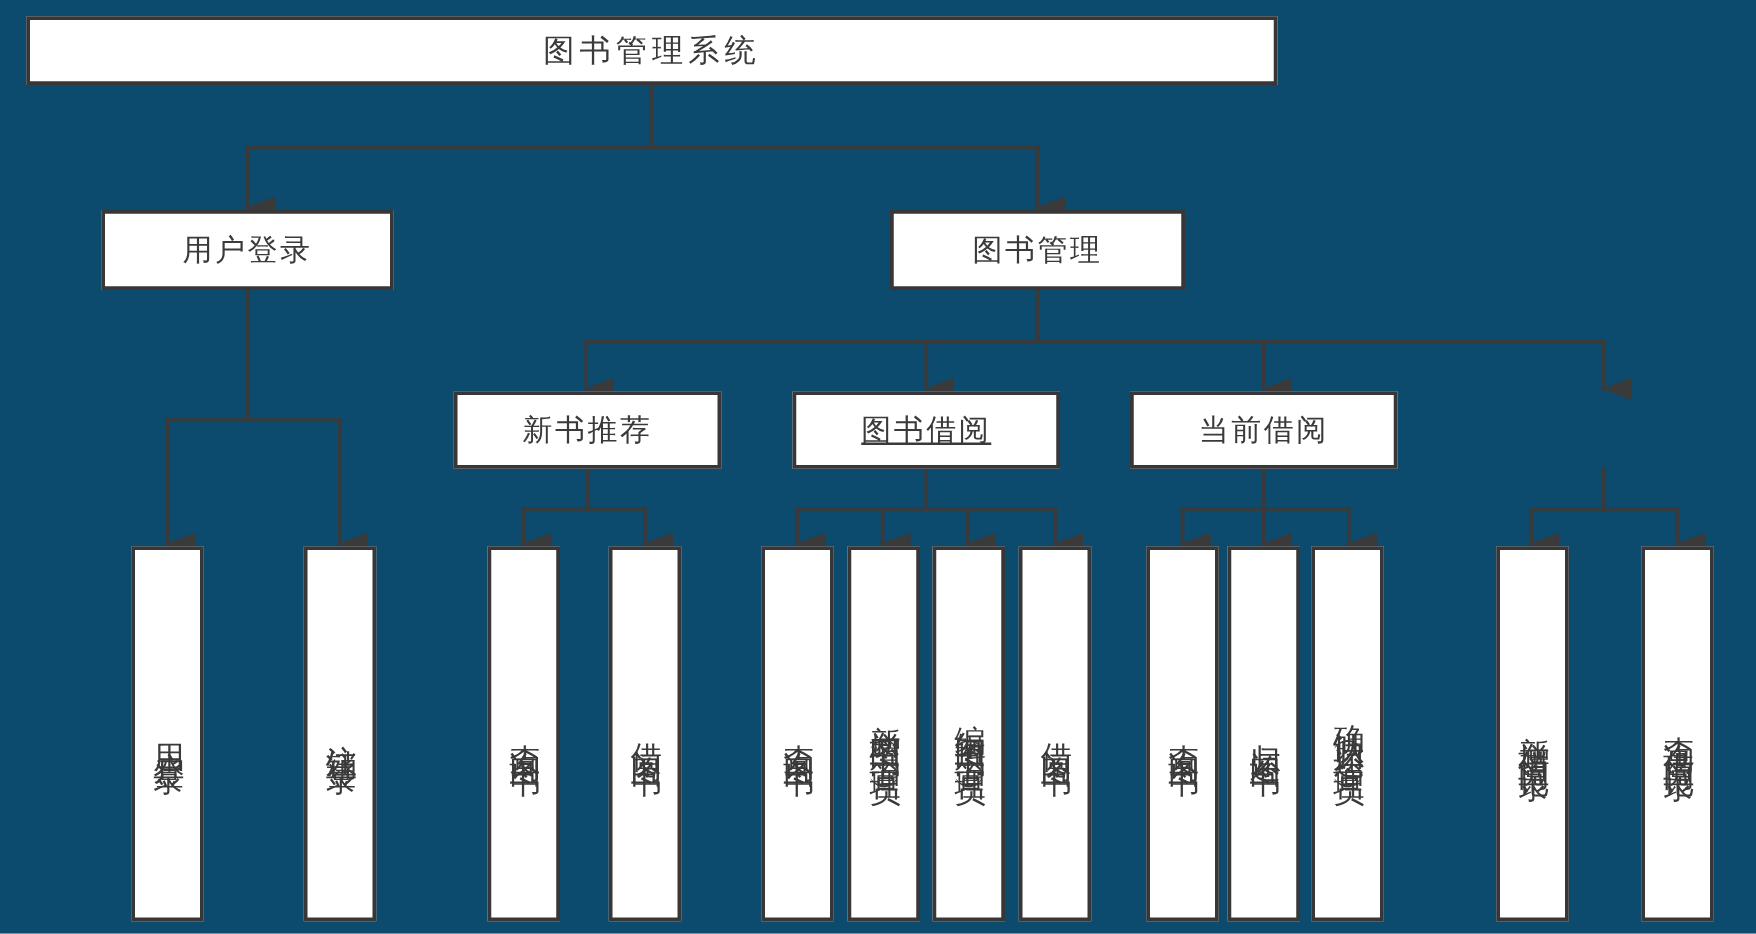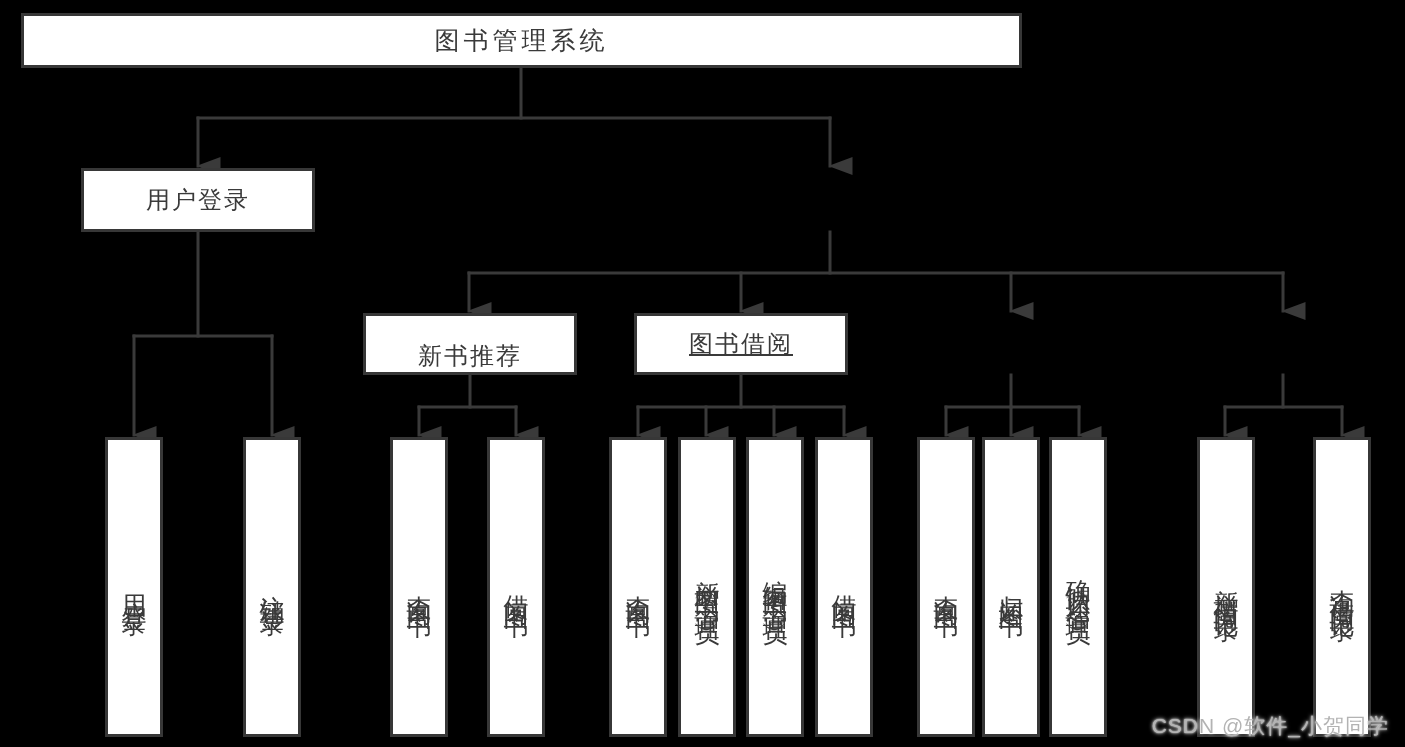--- a/index.html
+++ b/index.html
@@ -1,20 +1,20 @@
 <!DOCTYPE html>
 <html><head>
 <meta charset="utf-8">
 <style>
   html, body { margin: 0; padding: 0; background: #ffffff; }
   .canvas {
     position: relative;
     width: 1405px;
     height: 747px;
-    background: #000000;
+    background: #0c4a6e;
     font-family: "Liberation Sans", "DejaVu Sans", sans-serif;
     overflow: hidden;
   }
   .connectors {
     position: absolute;
     left: 0; top: 0;
     width: 1405px; height: 747px;
     pointer-events: none;
   }
   .node {
@@ -104,26 +104,32 @@
     </g>
   </svg>
 
   <div class="node h-node root-node" style="left:21px; top:13px; width:1001px; height:55px;">
     <span>图书管理系统</span>
   </div>
 
   <div class="node h-node" style="left:81px; top:168px; width:234px; height:64px;">
     <span>用户登录</span>
   </div>
+  <div class="node h-node" style="left:712px; top:168px; width:236px; height:64px;">
+    <span>图书管理</span>
+  </div>
 
-  <div class="node h-node" style="left:363px; top:313px; width:214px; height:62px;align-items:flex-end;">
+  <div class="node h-node" style="left:363px; top:313px; width:214px; height:62px;">
     <span>新书推荐</span>
   </div>
   <div class="node h-node" style="left:634px; top:313px; width:214px; height:62px;text-decoration:underline;">
     <span>图书借阅</span>
+  </div>
+  <div class="node h-node" style="left:904px; top:313px; width:214px; height:62px;">
+    <span>当前借阅</span>
   </div>
 
   <div class="node v-node" style="left:105px; top:437px; width:58px; height:300px;">
     <span>用户登录</span>
   </div>
   <div class="node v-node" style="left:243px; top:437px; width:58px; height:300px;">
     <span>注销登录</span>
   </div>
 
   <div class="node v-node" style="left:390px; top:437px; width:58px; height:300px;">
@@ -156,15 +162,14 @@
     <span>确认归还（管理员）</span>
   </div>
 
   <div class="node v-node" style="left:1197px; top:437px; width:58px; height:300px;">
     <span>新增借阅记录</span>
   </div>
   <div class="node v-node" style="left:1313px; top:437px; width:58px; height:300px;">
     <span>查询借阅记录</span>
   </div>
 
-  <div class="watermark">CSDN @软件_小贺同学</div>
 
 </div>
 
 </body></html>

